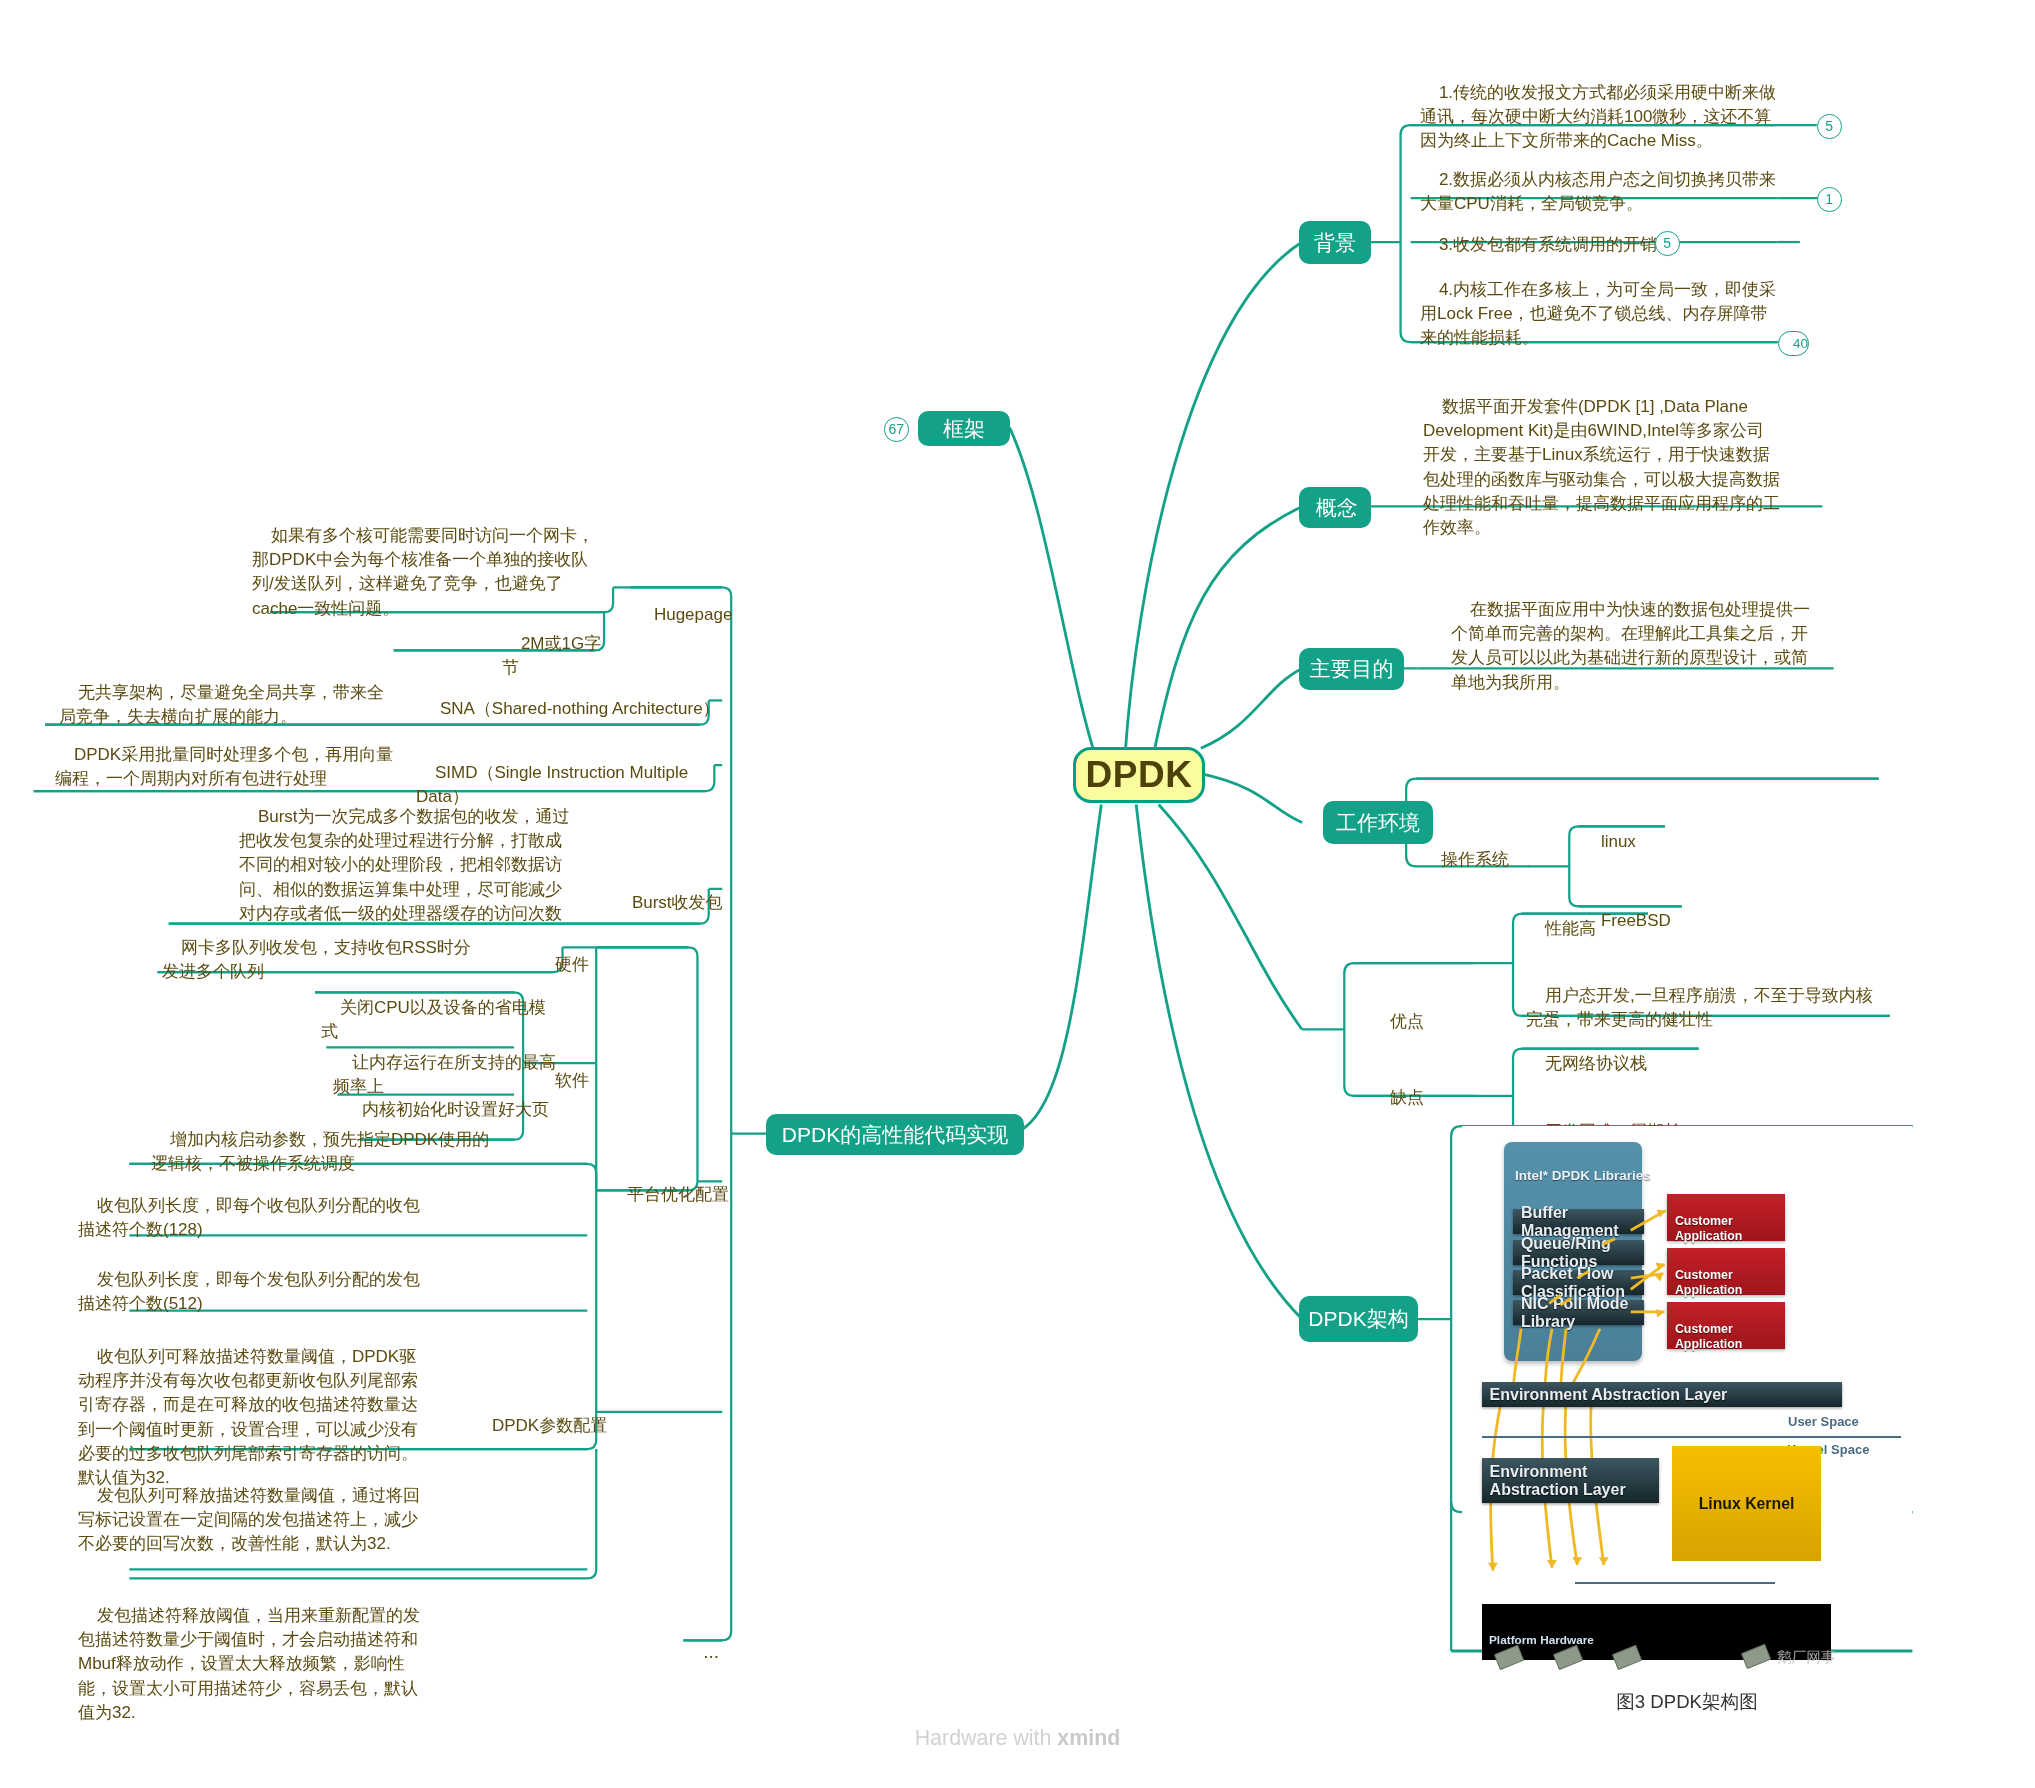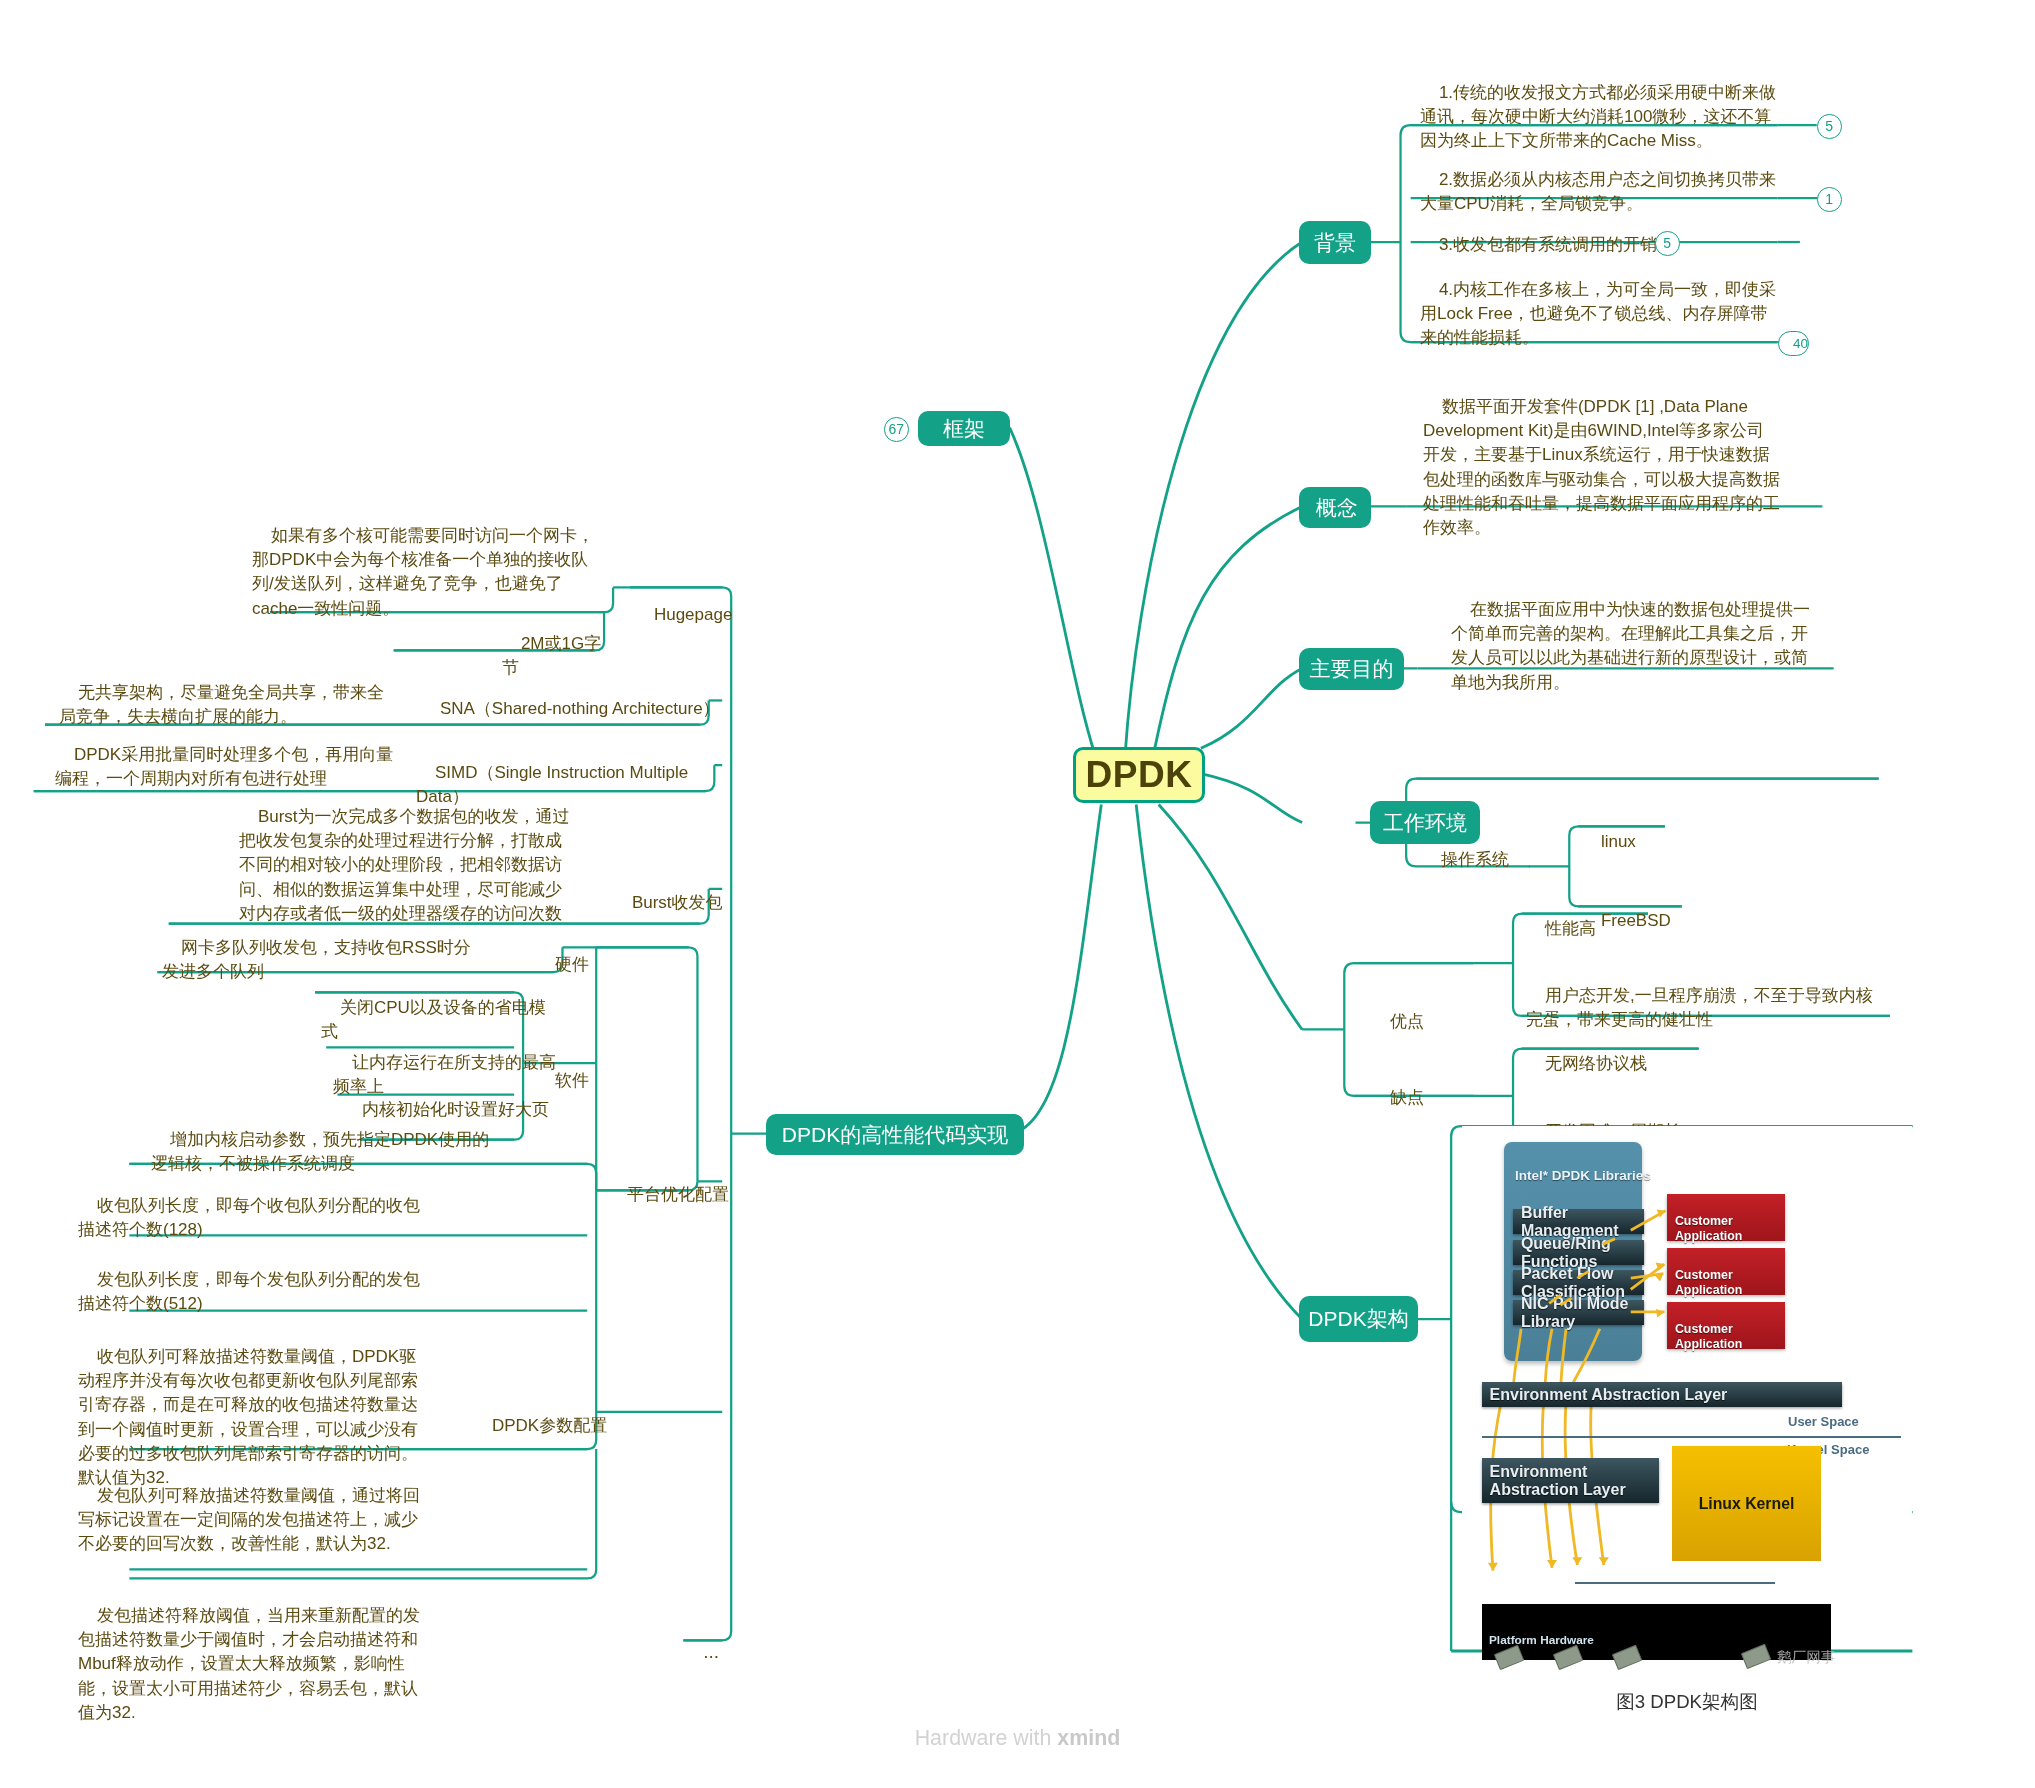--- a/index.html
+++ b/index.html
@@ -8,21 +8,21 @@
     font-family:"Liberation Sans","DejaVu Sans",sans-serif;
     color:#5a4a10;
   }
   #canvas{position:absolute;inset:0;}
   svg.links{position:absolute;left:0;top:0;width:2035px;height:1789px;pointer-events:none;}
 
   .node{position:absolute;box-sizing:border-box;}
 
   
   .root{
-    background:#fbfba0;border:3.9px solid #00a183;border-radius:10px;
+    background:#fbfba0;border:3.9px solid #00a183;border-radius:18px;
     color:#4d420a;font-size:37px;font-weight:bold;
     display:flex;align-items:center;justify-content:center;
     letter-spacing:0.6px;
   }
 
   
   .pill{
     background:#13a188;border-radius:10px;color:#ffffff;
     display:flex;align-items:center;justify-content:center;
     font-size:21px;padding:0 12.4px;white-space:nowrap;
@@ -280,21 +280,21 @@
     <span>数据平面开发套件(DPDK [1] ,Data Plane Development Kit)是由6WIND,Intel等多家公司开发，主要基于Linux系统运行，用于快速数据包处理的函数库与驱动集合，可以极大提高数据处理性能和吞吐量，提高数据平面应用程序的工作效率。</span>
   </div>
 
   <div class="node pill" style="left:1299px;top:648px;width:105px;height:42px;">
     <span>主要目的</span>
   </div>
   <div class="node txt" style="left:1451px;top:574px;width:371px;">
     <span>在数据平面应用中为快速的数据包处理提供一个简单而完善的架构。在理解此工具集之后，开发人员可以以此为基础进行新的原型设计，或简单地为我所用。</span>
   </div>
 
-  <div class="node pill" style="left:1370px;top:801px;width:110px;height:43px;">
+  <div class="node pill" style="left:1323px;top:801px;width:110px;height:43px;">
     <span>工作环境</span>
   </div>
   <div class="node txt" style="left:1422px;top:824px;width:101px;">
     <span>操作系统</span>
   </div>
   <div class="node txt" style="left:1582px;top:806px;width:113px;">
     <span>linux</span>
   </div>
   <div class="node txt" style="left:1582px;top:885px;width:124px;">
     <span>FreeBSD</span>

